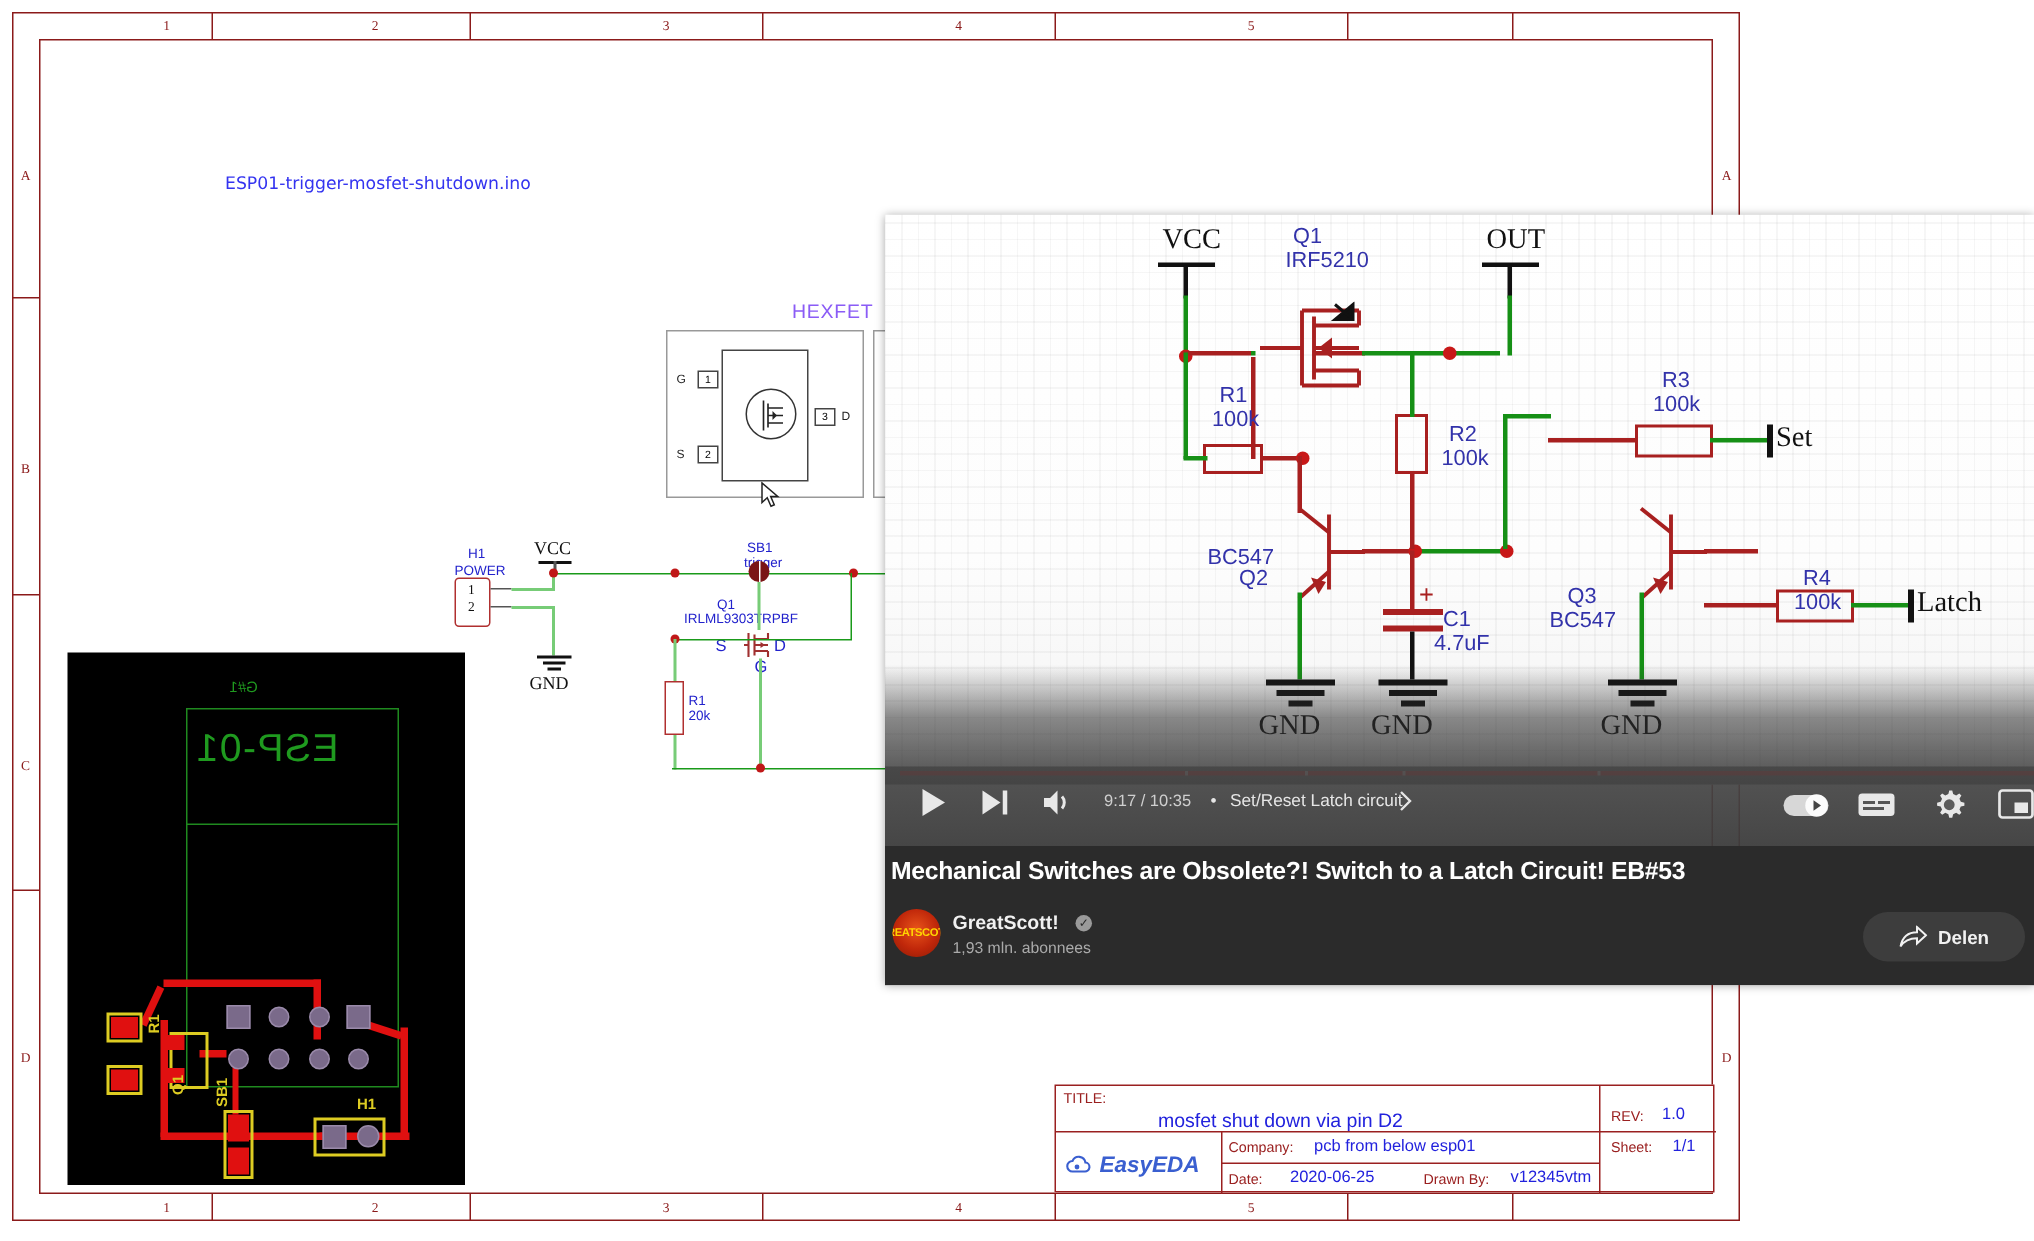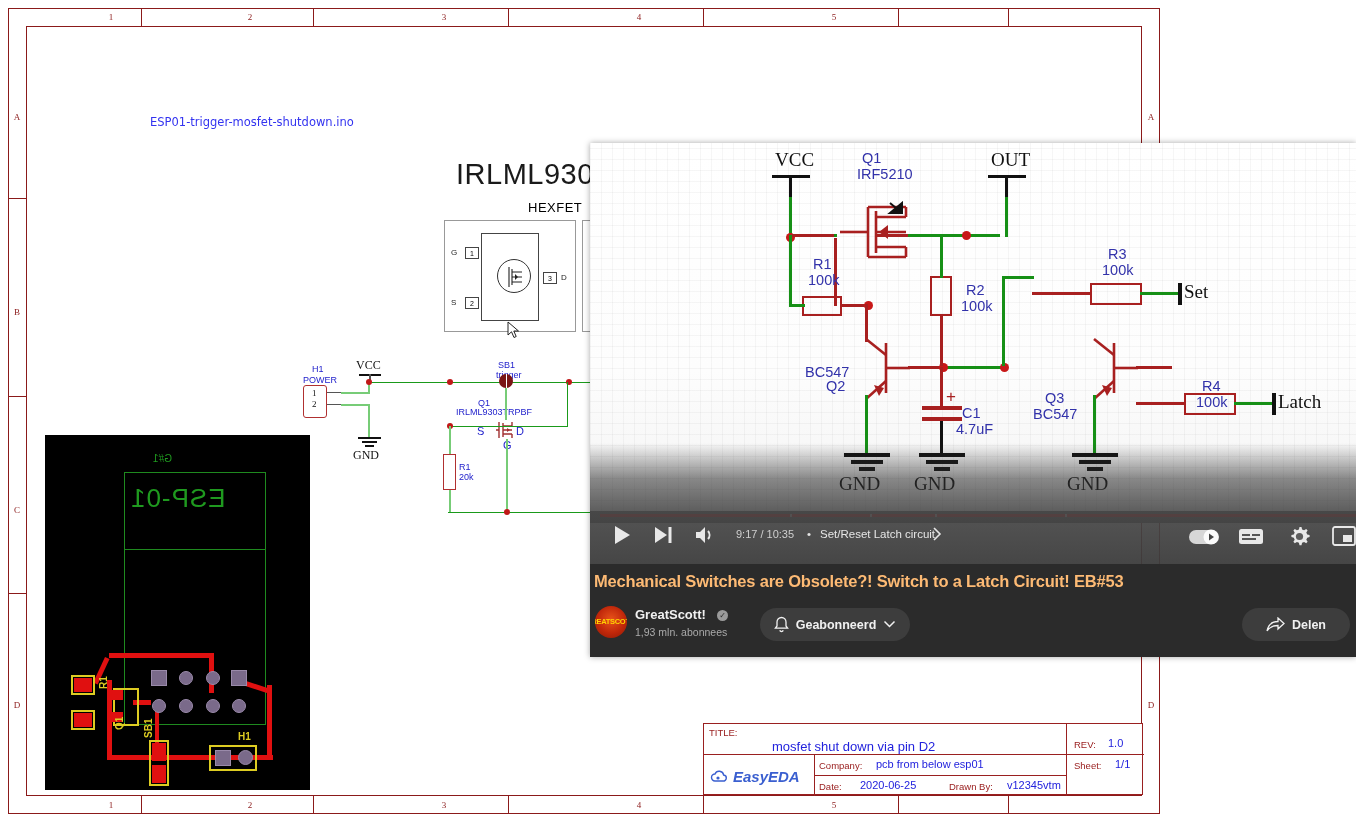--- a/index.html
+++ b/index.html
@@ -51,21 +51,21 @@
     overflow:hidden;
   }
   .ds-title {
     position:absolute; left:24px; top:6px;
     font-size:29px; color:#1a1a1a;
     font-family:"Liberation Sans", sans-serif;
     letter-spacing:0.5px;
   }
   .ds-sub {
     position:absolute; left:96px; top:48px;
-    font-size:13px; color:#000000; letter-spacing:.5px;
+    font-size:13px; color:#8b5cf6; letter-spacing:.5px;
   }
   .ds-box {
     position:absolute; left:12px; top:68px; width:132px; height:112px;
     border:1px solid #999;
   }
   .ds-box2 {
     position:absolute; left:150px; top:68px; width:132px; height:112px;
     border:1px solid #999;
   }
   .ds-body { position:absolute; left:36px; top:12px; width:58px; height:88px; border:1.2px solid #444; }
@@ -144,21 +144,21 @@
     position:absolute; left:0; top:368px; width:824px; height:53px;
     background:linear-gradient(180deg, rgba(70,70,70,.92) 0%, rgba(60,60,60,.95) 100%);
   }
   .yt-progress { position:absolute; left:10px; top:371px; width:756px; height:3px; background:#ff0000; }
   .yt-chapgap { position:absolute; top:371px; width:2px; height:3px; background:rgba(255,255,255,.85); }
   .yt-ctrl-icon { position:absolute; color:#e8e8e8; }
   .yt-time { position:absolute; color:#cfcfcf; font-size:11px; font-family:"Liberation Sans",sans-serif; white-space:nowrap; }
   .yt-chapter { position:absolute; color:#e6e6e6; font-size:11.5px; font-family:"Liberation Sans",sans-serif; white-space:nowrap; }
 
   .yt-meta { position:absolute; left:0; top:421px; width:766px; height:93px; background:#2b2b2b; }
-  .yt-vtitle { position:absolute; left:4px; top:8px; color:#fdba74; font-size:16.5px; font-weight:bold; font-family:"Liberation Sans",sans-serif; white-space:nowrap; letter-spacing:-0.2px; }
+  .yt-vtitle { position:absolute; left:4px; top:8px; color:#ffffff; font-size:16.5px; font-weight:bold; font-family:"Liberation Sans",sans-serif; white-space:nowrap; letter-spacing:-0.2px; }
   .yt-avatar {
     position:absolute; left:5px; top:42px; width:32px; height:32px; border-radius:50%;
     background:radial-gradient(circle at 50% 42%, #e8531a 0%, #c0270a 55%, #8b1a05 100%);
     display:flex; flex-direction:row; align-items:center; justify-content:center;
     overflow:hidden;
   }
   .yt-av-t { font-size:7.5px; font-weight:bold; color:#ffd400; line-height:8px; font-family:"Liberation Sans",sans-serif; letter-spacing:-0.3px;}
   .yt-chan { position:absolute; left:45px; top:43px; color:#f1f1f1; font-size:13px; font-weight:bold; font-family:"Liberation Sans",sans-serif; white-space:nowrap; }
   .yt-verified { position:absolute; left:127px; top:46px; width:11px; height:11px; border-radius:50%; background:#9a9a9a; color:#2b2b2b; font-size:8px; text-align:center; line-height:11px; }
   .yt-subs { position:absolute; left:45px; top:62px; color:#aaaaaa; font-size:10.5px; font-family:"Liberation Sans",sans-serif; white-space:nowrap; }
@@ -220,21 +220,20 @@
 
     <div class="ruler-lbl" style="right:0;top:100px;width:18px;height:18px;">A</div>
     <div class="ruler-lbl" style="right:0;top:295px;width:18px;height:18px;">B</div>
     <div class="ruler-lbl" style="right:0;top:493px;width:18px;height:18px;">C</div>
     <div class="ruler-lbl" style="right:0;top:688px;width:18px;height:18px;">D</div>
   </div>
 
   <div class="sheet-link" style="left:150px;top:115px;">ESP01-trigger-mosfet-shutdown.ino</div>
 
   <div class="datasheet">
-    <div class="ds-title">IRLML930</div>
     <div class="ds-sub">HEXFET</div>
     <div class="ds-box">
       <div class="ds-body"></div>
       <div class="ds-pin" style="left:20px;top:26px;">1</div>
       <div class="ds-pinlbl" style="left:6px;top:27px;">G</div>
       <div class="ds-pin" style="left:20px;top:76px;">2</div>
       <div class="ds-pinlbl" style="left:6px;top:77px;">S</div>
       <div class="ds-pin" style="left:98px;top:51px;">3</div>
       <div class="ds-pinlbl" style="left:116px;top:52px;">D</div>
       <div class="ds-circle">
@@ -595,34 +594,20 @@
       <div class="yt-vtitle">Mechanical Switches are Obsolete?! Switch to a Latch Circuit! EB#53</div>
 
       <div class="yt-avatar">
         <span class="yt-av-t">GREAT</span>
         <span class="yt-av-t">SCOTT!</span>
       </div>
       <div class="yt-chan">GreatScott!</div>
       <div class="yt-verified">✓</div>
       <div class="yt-subs">1,93 mln. abonnees</div>
 
-      <div class="yt-pill" style="left:170px;top:44px;width:150px;height:33px;">
-        <span>
-          <svg width="15" height="17" viewBox="0 0 15 17">
-              <path d="M7.5 1.5 a4.5 4.5 0 0 1 4.5 4.5 v4 l1.6 2.2 h-12.2 l1.6-2.2 v-4 a4.5 4.5 0 0 1 4.5-4.5 z" fill="none" stroke="#f1f1f1" stroke-width="1.3"></path>
-              <path d="M5.7 14.4 a2 2 0 0 0 3.6 0" fill="none" stroke="#f1f1f1" stroke-width="1.3"></path>
-            </svg>
-        </span>
-        <span>Geabonneerd</span>
-        <span>
-          <svg width="13" height="9" viewBox="0 0 13 9">
-              <path d="M1.5 1.5 L6.5 6.5 L11.5 1.5" stroke="#f1f1f1" stroke-width="1.5" fill="none"></path>
-            </svg>
-        </span>
-      </div>
 
 
       <div class="yt-pill" style="left:652px;top:44px;width:108px;height:33px;">
         <span>
           <svg width="19" height="16" viewBox="0 0 19 16">
               <path d="M1 14 C2.5 6.5 7 4.5 12 4.5 L12 1 L18 6.5 L12 12 L12 8.5 C7.5 8.5 3.5 10 1 14 Z" fill="none" stroke="#f1f1f1" stroke-width="1.3"></path>
             </svg>
         </span>
         <span>Delen</span>
       </div>

